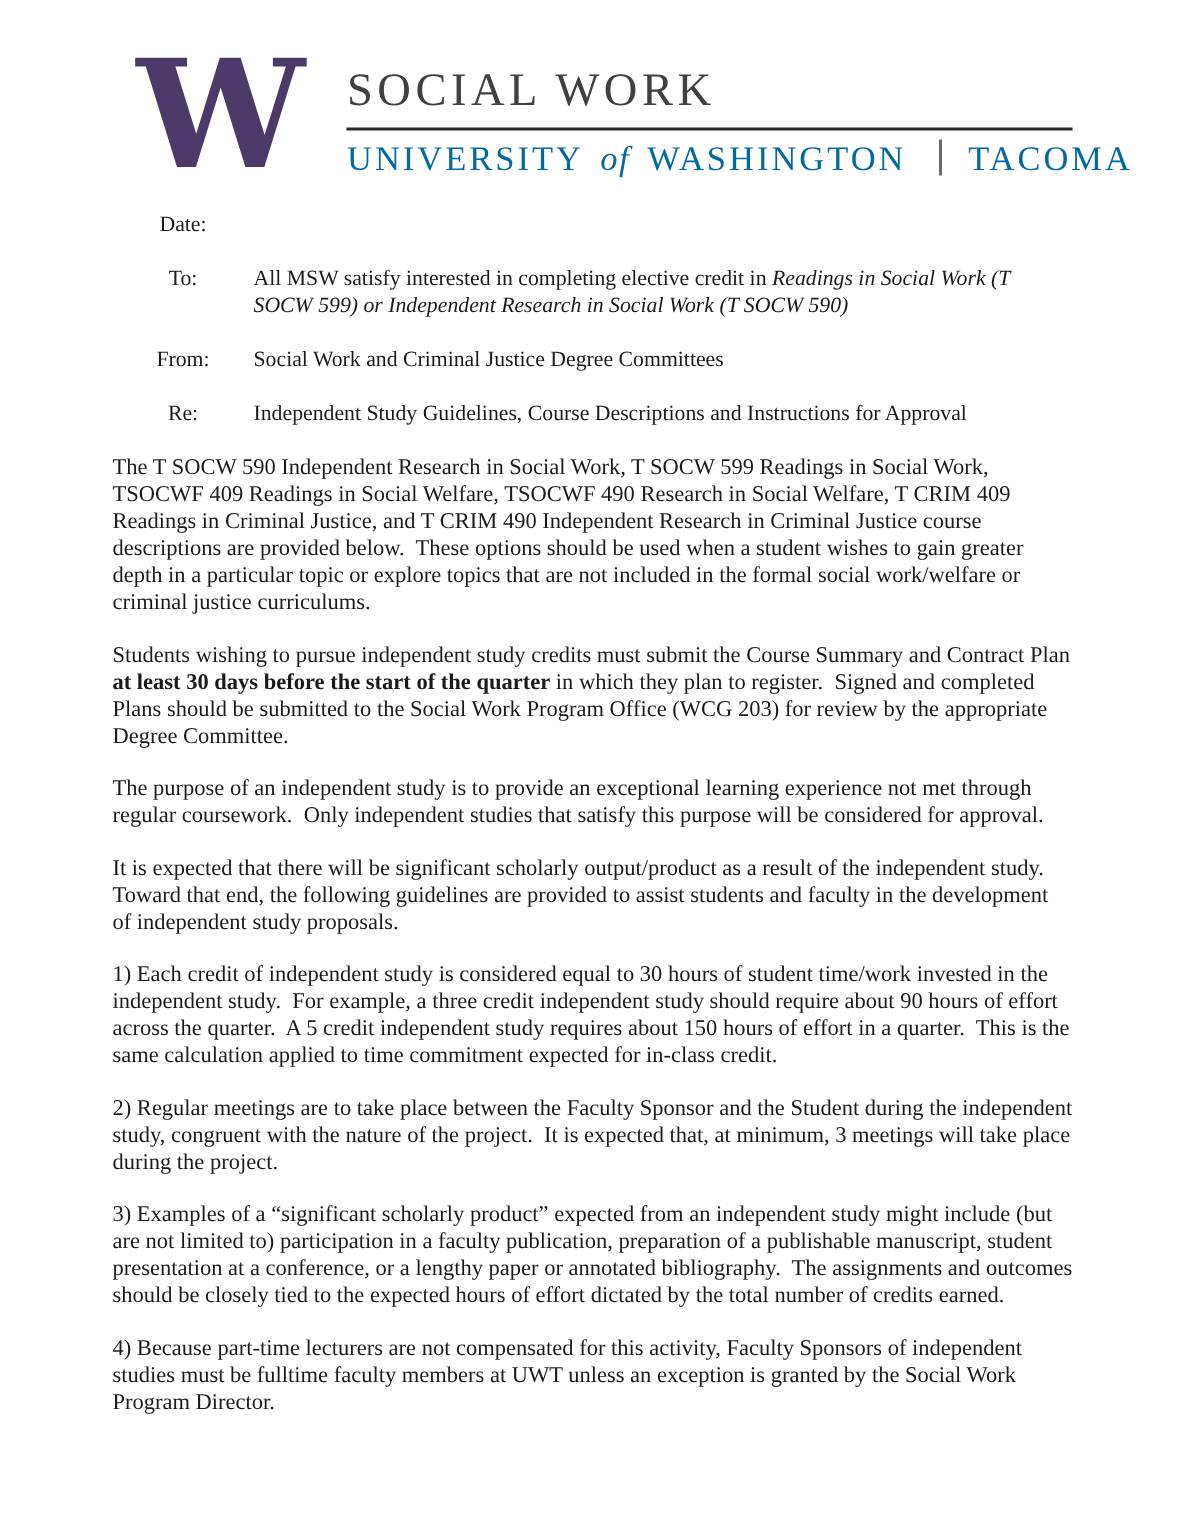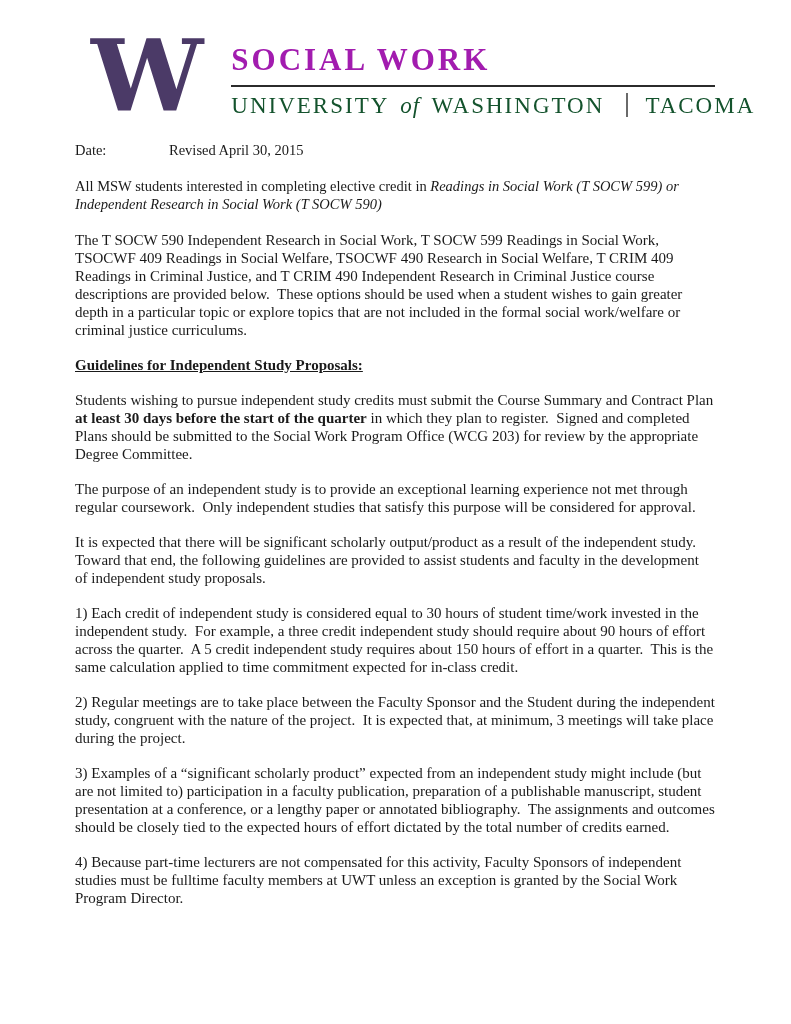--- a/index.html
+++ b/index.html
@@ -30,34 +30,34 @@
     font-family: "DejaVu Serif", serif;
     font-weight: 700;
     font-size: 100px;
     line-height: 76px;
     color: var(--brand, #4b3a67);
     flex: 0 0 auto;
   }
   .wordmark { flex: 1; padding-top: 4px; min-width: 0; }
   .dept {
     font-size: 31px;
-    font-weight: 700;
+    font-weight: 400;
     letter-spacing: 3px;
-    color: #a21caf;
+    color: #404040;
     white-space: nowrap;
   }
   .rule {
     height: 2px;
     background: #2b2b2b;
     margin: 7px 0 6px 0;
   }
   .univ {
     font-size: 23px;
     letter-spacing: 2px;
-    color: #14532d;
+    color: #0369a1;
     white-space: nowrap;
   }
   .u-of {
     font-style: italic;
     letter-spacing: 1px;
     margin: 0 4px;
   }
   .u-bar {
     display: inline-block;
     width: 2px;
@@ -67,21 +67,21 @@
     vertical-align: -4px;
   }
 
   
   .memo-row {
     display: flex;
     font-size: 14.5px;
     line-height: 18px;
     margin-bottom: 18px;
   }
-  .memo-label { flex: 0 0 94px; width: 94px; }
+  .memo-label { flex: 0 0 94px; width: 94px; text-align: center; }
   .memo-value { flex: 1; min-width: 0; }
   .memo-line { white-space: pre-wrap; }
 
   
   .para {
     font-size: 15px;
     line-height: 18px;
     margin: 0 0 17px 0;
     white-space: pre-wrap;
   }
@@ -108,34 +108,43 @@
         <span class="u-word">WASHINGTON</span>
         <span class="u-bar"></span>
         <span class="u-word">TACOMA</span>
       </div>
     </div>
   </header>
 
   <section class="memo" id="memo-fields">
       <div class="memo-row">
         <div class="memo-label">Date:</div>
+      </div>
+      <div class="memo-row">
+        <div class="memo-label">To:</div>
         <div class="memo-value">
-          <div class="memo-line"><span>Revised April 30, 2015</span></div>
+          <div class="memo-line"><span>All MSW satisfy interested in completing elective credit in </span><em>Readings in Social Work (T SOCW 599) or Independent Research in Social Work (T SOCW 590)</em></div>
         </div>
       </div>
       <div class="memo-row">
+        <div class="memo-label">From:</div>
         <div class="memo-value">
-          <div class="memo-line"><span>All MSW students interested in completing elective credit in </span><em>Readings in Social Work (T SOCW 599) or Independent Research in Social Work (T SOCW 590)</em></div>
+          <div class="memo-line"><span>Social Work and Criminal Justice Degree Committees</span></div>
+        </div>
+      </div>
+      <div class="memo-row">
+        <div class="memo-label">Re:</div>
+        <div class="memo-value">
+          <div class="memo-line"><span>Independent Study Guidelines, Course Descriptions and Instructions for Approval</span></div>
         </div>
       </div>
     </section>
 
   <section class="letter-body" id="letter-body">
       <p class="para"><span>The T SOCW 590 Independent Research in Social Work, T SOCW 599 Readings in Social Work, TSOCWF 409 Readings in Social Welfare, TSOCWF 490 Research in Social Welfare, T CRIM 409 Readings in Criminal Justice, and T CRIM 490 Independent Research in Criminal Justice course descriptions are provided below.  These options should be used when a student wishes to gain greater depth in a particular topic or explore topics that are not included in the formal social work/welfare or criminal justice curriculums.</span></p>
-      <p class="para heading"><span class="bold-underline">Guidelines for Independent Study Proposals:</span></p>
       <p class="para"><span>Students wishing to pursue independent study credits must submit the Course Summary and Contract Plan </span><strong>at least 30 days before the start of the quarter</strong><span> in which they plan to register.  Signed and completed Plans should be submitted to the Social Work Program Office (WCG 203) for review by the appropriate Degree Committee.</span></p>
       <p class="para"><span>The purpose of an independent study is to provide an exceptional learning experience not met through regular coursework.  Only independent studies that satisfy this purpose will be considered for approval.</span></p>
       <p class="para"><span>It is expected that there will be significant scholarly output/product as a result of the independent study.  Toward that end, the following guidelines are provided to assist students and faculty in the development of independent study proposals.</span></p>
       <p class="para"><span>1) Each credit of independent study is considered equal to 30 hours of student time/work invested in the independent study.  For example, a three credit independent study should require about 90 hours of effort across the quarter.  A 5 credit independent study requires about 150 hours of effort in a quarter.  This is the same calculation applied to time commitment expected for in-class credit.</span></p>
       <p class="para"><span>2) Regular meetings are to take place between the Faculty Sponsor and the Student during the independent study, congruent with the nature of the project.  It is expected that, at minimum, 3 meetings will take place during the project.</span></p>
       <p class="para"><span>3) Examples of a “significant scholarly product” expected from an independent study might include (but are not limited to) participation in a faculty publication, preparation of a publishable manuscript, student presentation at a conference, or a lengthy paper or annotated bibliography.  The assignments and outcomes should be closely tied to the expected hours of effort dictated by the total number of credits earned.</span></p>
       <p class="para"><span>4) Because part-time lecturers are not compensated for this activity, Faculty Sponsors of independent studies must be fulltime faculty members at UWT unless an exception is granted by the Social Work Program Director.</span></p>
     </section>
 
 </div>

